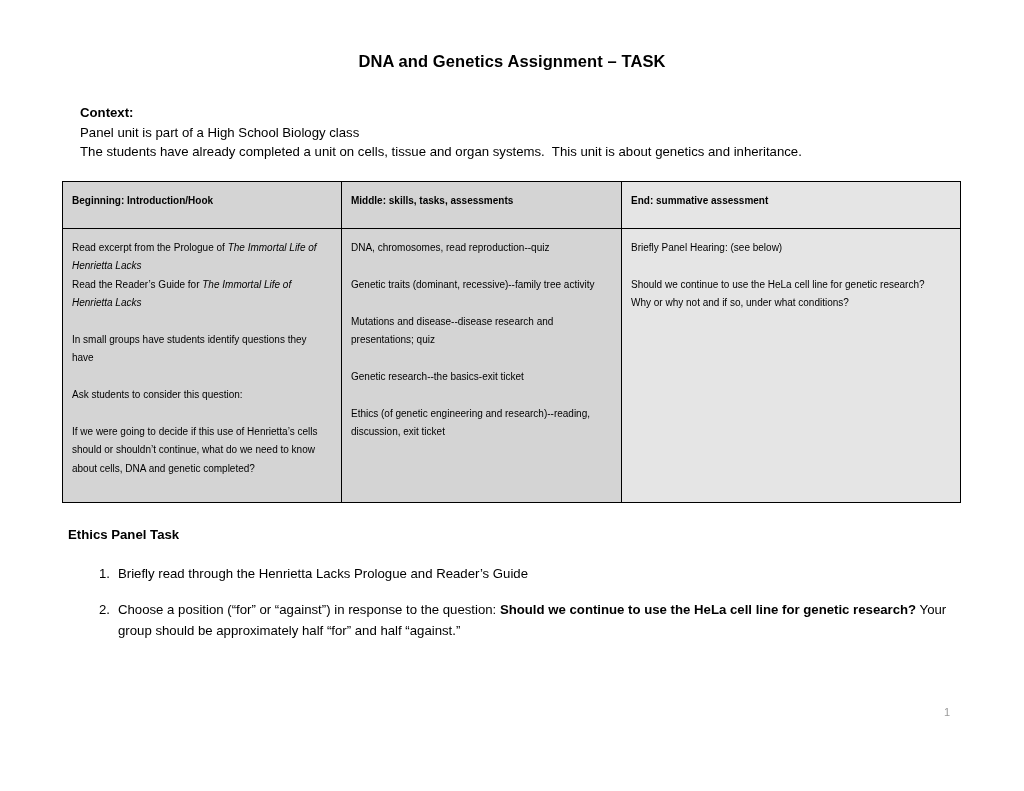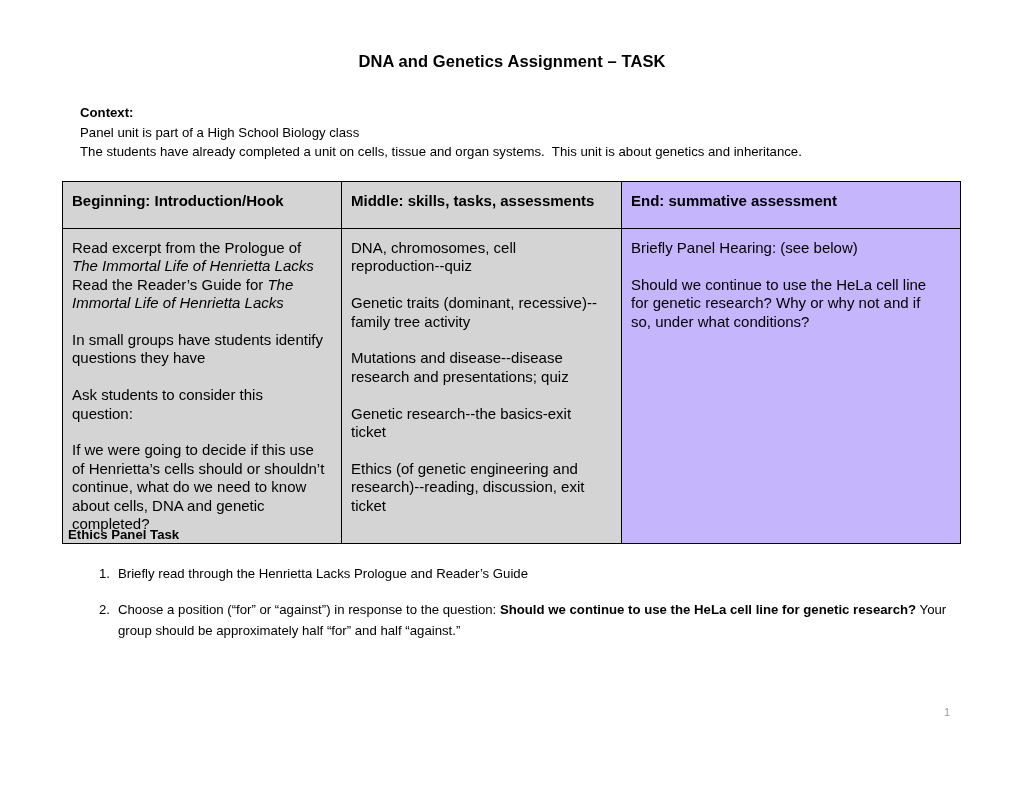--- a/index.html
+++ b/index.html
@@ -61,30 +61,30 @@
     left: 62px;
     top: 181px;
     width: 898px;
     border-collapse: collapse;
     table-layout: fixed;
   }
   .task-table td {
     border: 1.4px solid #000000;
     vertical-align: top;
     padding: 10px 16px 10px 9px;
-    font-size: 15px;
+    font-size: 10px;
     line-height: 18.4px;
     margin-top: 40px;
   }
   .col-1 { width: 279px; }
   .col-2 { width: 280px; }
   .col-3 { width: 339px; }
 
   .cell-gray { background: #d4d4d4; }
-  .cell-white { background: #c4b5fd; }
+  .cell-white { background: #e5e5e5; }
 
   .hdr-cell {
     font-weight: bold;
     height: 26px;
     padding-top: 11px;
     padding-bottom: 11px;
   }
 
   .body-cell {
     height: 253px;
@@ -174,21 +174,21 @@
 
         <td class="body-cell cell-gray">
           <p><span>Read excerpt from the Prologue of </span><em>The Immortal Life of Henrietta Lacks</em></p>
           <p><span>Read the Reader’s Guide for </span><em>The Immortal Life of Henrietta Lacks</em></p>
           <p class="gap">In small groups have students identify questions they have</p>
           <p class="gap">Ask students to consider this question:</p>
           <p class="gap">If we were going to decide if this use of Henrietta’s cells should or shouldn’t continue, what do we need to know about cells, DNA and genetic completed?</p>
         </td>
 
         <td class="body-cell cell-gray">
-          <p>DNA, chromosomes, cell reproduction--quiz</p>
+          <p>DNA, chromosomes, read reproduction--quiz</p>
           <p class="gap">Genetic traits (dominant, recessive)--family tree activity</p>
           <p class="gap">Mutations and disease--disease research and presentations; quiz</p>
           <p class="gap">Genetic research--the basics-exit ticket</p>
           <p class="gap">Ethics (of genetic engineering and research)--reading, discussion, exit ticket</p>
         </td>
 
         <td class="body-cell cell-white">
           <p>Briefly Panel Hearing:  (see below)</p>
           <p class="gap">Should we continue to use the HeLa cell line for genetic research? Why or why not and if so, under what conditions?</p>
         </td>

